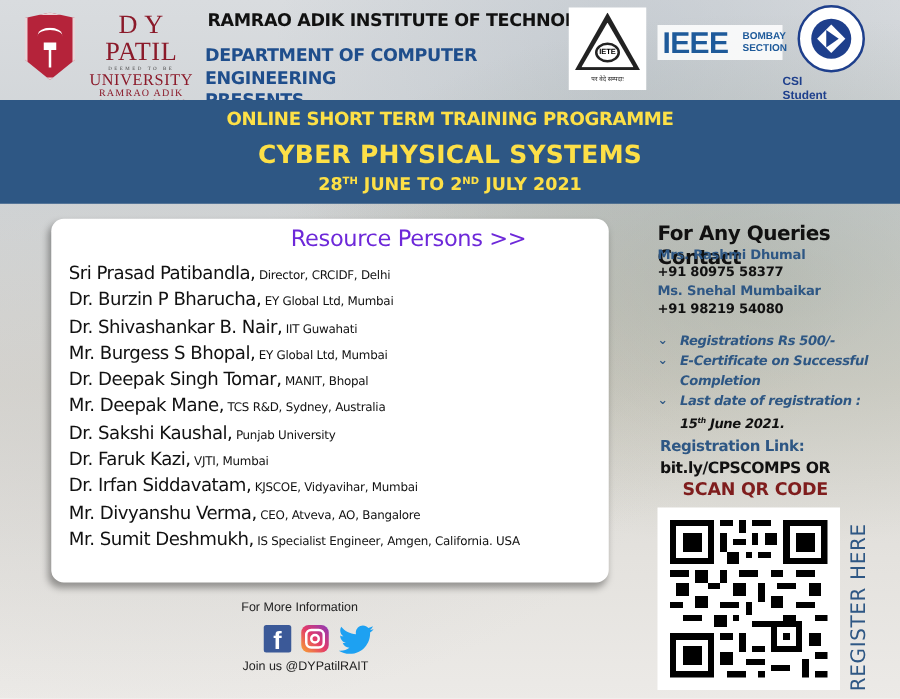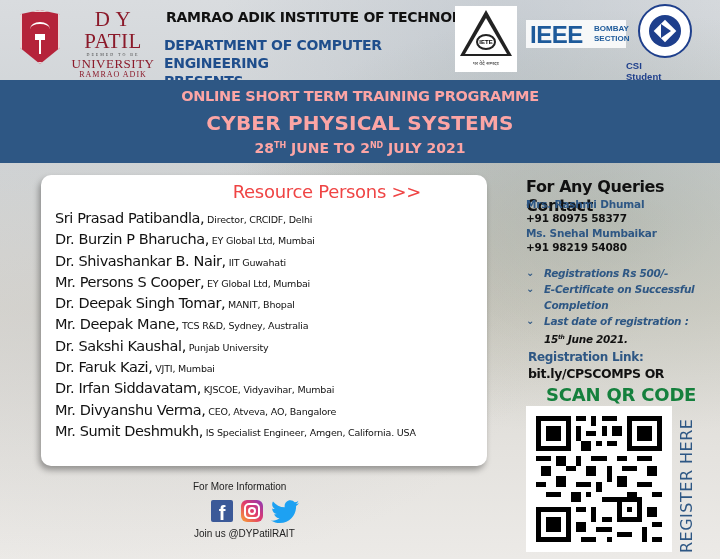--- a/index.html
+++ b/index.html
@@ -55,46 +55,46 @@
   .ieee-word { position: absolute; left: 4px; top: 1px; font-size: 24px; font-weight: bold; color: #1e5a9a; letter-spacing: -0.5px; }
   .ieee-sub { position: absolute; left: 68px; top: 4px; font-size: 8px; font-weight: bold; color: #1e5a9a; line-height: 10px; }
 
   .csi-logo { position: absolute; left: 638px; top: 4px; width: 54px; height: 54px; border-radius: 50%; background: #fff; border: 2px solid #1e3f8c; }
   .csi-inner { position: absolute; left: 9px; top: 9px; width: 32px; height: 32px; border-radius: 50%; background: #1e3f8c; }
   .csi-diamond { position: absolute; left: 8px; top: 8px; width: 16px; height: 16px; background: #fff; transform: rotate(45deg); }
   .csi-arrow { position: absolute; left: 12px; top: 9px; width: 0; height: 0; border-top: 7px solid transparent; border-bottom: 7px solid transparent; border-left: 10px solid #1e3f8c; }
   .csi-caption { position: absolute; left: 626px; top: 60px; font-size: 9.5px; font-weight: bold; color: #1e3f8c; }
 
   
-  .banner { position: absolute; left: 0; top: 80px; width: 720px; height: 83px; background: #2e5784; color: #fca5a5; text-align: center; font-family: "DejaVu Sans", sans-serif; }
+  .banner { position: absolute; left: 0; top: 80px; width: 720px; height: 83px; background: #2e5784; color: #fde047; text-align: center; font-family: "DejaVu Sans", sans-serif; }
   .banner-line1 { position: absolute; left: 0; top: 8px; width: 720px; font-size: 14.5px; font-weight: bold; letter-spacing: -0.3px; }
   .banner-line2 { position: absolute; left: 0; top: 31px; width: 720px; font-size: 20px; font-weight: bold; letter-spacing: 0.2px; }
   .banner-line3 { position: absolute; left: 0; top: 60px; width: 720px; font-size: 14px; font-weight: bold; }
   .banner-line3 sup { font-size: 8px; vertical-align: 5px; }
 
   
   .card { position: absolute; left: 41px; top: 175px; width: 446px; height: 291px; background: #fff; border-radius: 10px; box-shadow: -2px 4px 6px rgba(0,0,0,0.35); }
-  .card-title { position: absolute; left: 0; top: 6px; width: 380px; text-align: right; padding-right: 0; font-size: 18px; color: #ef4444; font-family: "DejaVu Sans", sans-serif; letter-spacing: -0.3px; padding-left: 32px; }
+  .card-title { position: absolute; left: 0; top: 6px; width: 380px; text-align: right; padding-right: 0; font-size: 18px; color: #6d28d9; font-family: "DejaVu Sans", sans-serif; letter-spacing: -0.3px; padding-left: 32px; }
   .persons { position: absolute; left: 14px; top: 33px; list-style: none; }
   .person { height: 21.3px; white-space: nowrap; font-family: "DejaVu Sans", sans-serif; color: #111; }
   .person-name { font-size: 14.5px; letter-spacing: -0.4px; }
   .person-aff { font-size: 9.5px; letter-spacing: -0.2px; }
 
   
   .contact-title { position: absolute; left: 526px; top: 177px; font-size: 16px; font-weight: bold; color: #111; font-family: "DejaVu Sans", sans-serif; letter-spacing: -0.4px; }
   .contact-name { position: absolute; left: 526px; font-size: 10.5px; font-weight: bold; color: #2e5784; font-family: "DejaVu Sans", sans-serif; letter-spacing: -0.2px; }
   .contact-phone { position: absolute; left: 526px; font-size: 10.5px; font-weight: bold; color: #111; font-family: "DejaVu Sans", sans-serif; letter-spacing: -0.2px; }
   .features { position: absolute; left: 524px; top: 265px; list-style: none; }
   .feature { position: relative; padding-left: 20px; font-size: 10.5px; font-style: italic; font-weight: bold; color: #2e5784; font-family: "DejaVu Sans", sans-serif; line-height: 16px; letter-spacing: -0.3px; }
   .feature .chk { position: absolute; left: 2px; top: 0; font-style: normal; color: #2e5784; font-size: 10px; }
   .feature .dark { color: #111; }
   .feature sup { font-size: 6px; vertical-align: 4px; }
   .reg-label { position: absolute; left: 528px; top: 350px; font-size: 12px; font-weight: bold; color: #2e5784; font-family: "DejaVu Sans", sans-serif; letter-spacing: -0.3px; }
   .reg-link { position: absolute; left: 528px; top: 366px; font-size: 12.5px; font-weight: bold; color: #111; font-family: "DejaVu Sans", sans-serif; letter-spacing: -0.4px; }
-  .scan-qr { position: absolute; left: 546px; top: 384px; font-size: 18px; font-weight: bold; color: #15803d; font-family: "DejaVu Sans", sans-serif; letter-spacing: -0.2px; }
+  .scan-qr { position: absolute; left: 546px; top: 384px; font-size: 14px; font-weight: bold; color: #7f1d1d; font-family: "DejaVu Sans", sans-serif; letter-spacing: -0.2px; }
   .qr { position: absolute; left: 526px; top: 406px; width: 146px; height: 146px; background: #fff; padding: 10px; }
   .qr svg { width: 126px; height: 126px; display: block; }
   .register-here { position: absolute; left: 677px; top: 553px; transform-origin: 0 0; transform: rotate(-90deg); font-size: 16px; color: #2e5784; font-family: "DejaVu Sans", sans-serif; white-space: nowrap; letter-spacing: 0.5px; }
 
   
   .more-info { position: absolute; left: 193px; top: 481px; font-size: 10px; color: #222; font-family: "Liberation Sans", sans-serif; }
   .socials { position: absolute; left: 211px; top: 500px; display: flex; gap: 8px; }
   .soc { width: 22px; height: 22px; border-radius: 3px; position: relative; }
   .fb { background: #3b5998; color: #fff; font-weight: bold; font-size: 20px; text-align: center; line-height: 26px; font-family: "Liberation Sans", sans-serif; border-radius: 2px; }
   .ig { background: linear-gradient(45deg, #f9a533 0%, #e23a6a 50%, #8a3ab9 100%); border-radius: 6px; }
@@ -162,21 +162,21 @@
     <span>28</span><sup>TH</sup><span> JUNE TO 2</span><sup>ND</sup><span> JULY 2021</span>
   </div>
 </div>
 
 <div class="card">
   <div class="card-title">Resource Persons &gt;&gt;</div>
   <ul class="persons">
     <li class="person"><span class="person-name">Sri Prasad Patibandla,</span><span class="person-aff"> Director, CRCIDF, Delhi</span></li>
     <li class="person"><span class="person-name">Dr. Burzin P Bharucha,</span><span class="person-aff"> EY Global Ltd, Mumbai</span></li>
     <li class="person"><span class="person-name">Dr. Shivashankar B. Nair,</span><span class="person-aff"> IIT Guwahati</span></li>
-    <li class="person"><span class="person-name">Mr. Persons S Cooper,</span><span class="person-aff"> EY Global Ltd, Mumbai</span></li>
+    <li class="person"><span class="person-name">Mr. Burgess S Bhopal,</span><span class="person-aff"> EY Global Ltd, Mumbai</span></li>
     <li class="person"><span class="person-name">Dr. Deepak Singh Tomar,</span><span class="person-aff"> MANIT, Bhopal</span></li>
     <li class="person"><span class="person-name">Mr. Deepak Mane,</span><span class="person-aff"> TCS R&amp;D, Sydney, Australia</span></li>
     <li class="person"><span class="person-name">Dr. Sakshi Kaushal,</span><span class="person-aff"> Punjab University</span></li>
     <li class="person"><span class="person-name">Dr. Faruk Kazi,</span><span class="person-aff"> VJTI, Mumbai</span></li>
     <li class="person"><span class="person-name">Dr. Irfan Siddavatam,</span><span class="person-aff"> KJSCOE, Vidyavihar, Mumbai</span></li>
     <li class="person"><span class="person-name">Mr. Divyanshu Verma,</span><span class="person-aff"> CEO, Atveva, AO, Bangalore</span></li>
     <li class="person"><span class="person-name">Mr. Sumit Deshmukh,</span><span class="person-aff"> IS Specialist Engineer, Amgen, California. USA</span></li>
   </ul>
 </div>
 

